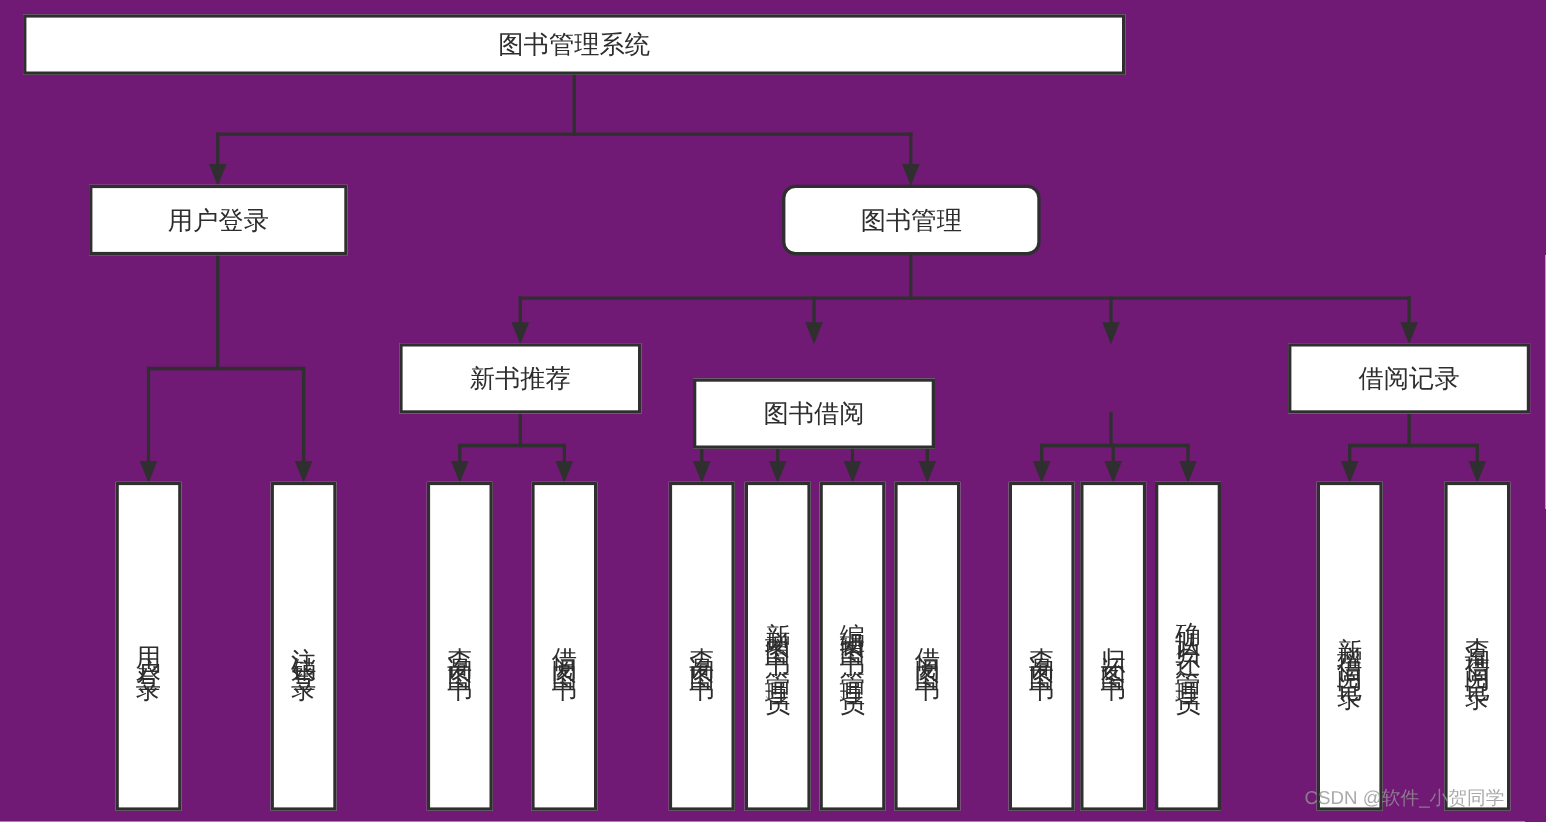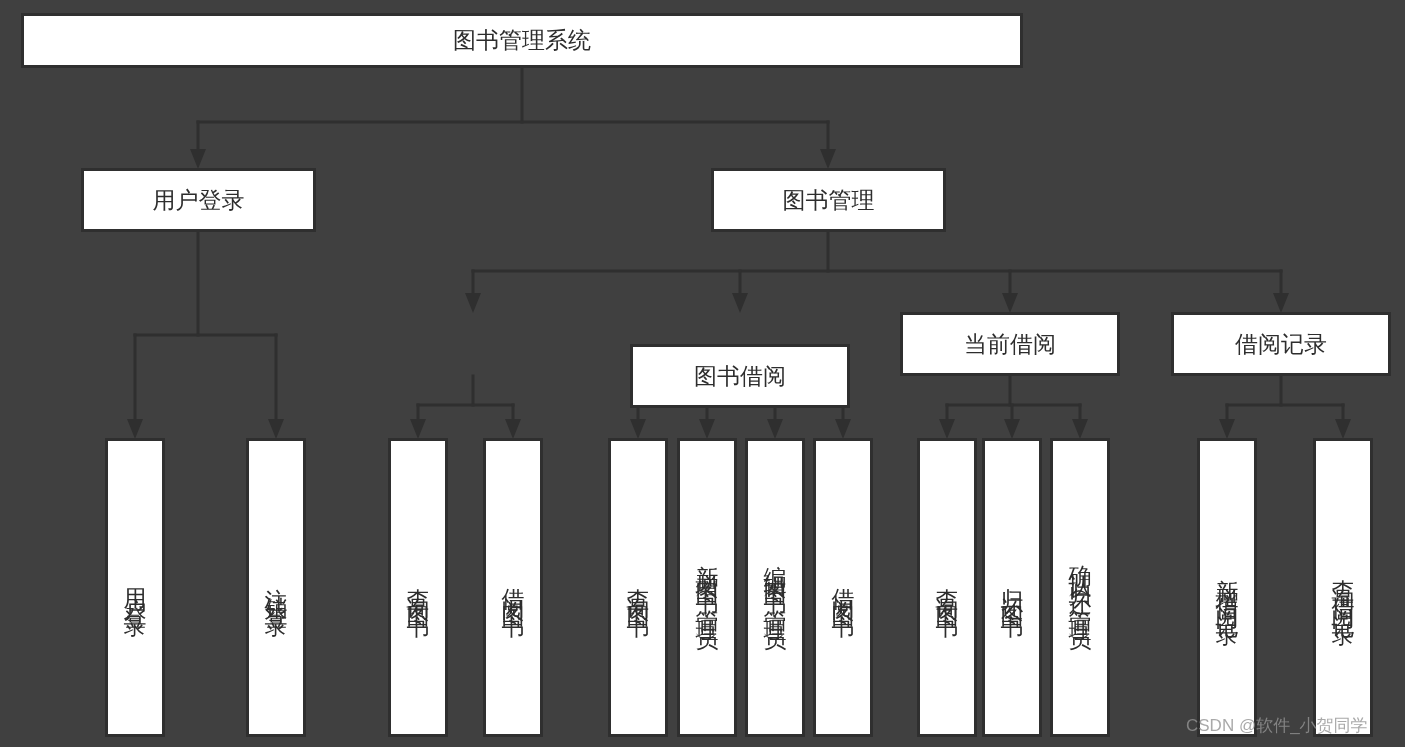--- a/index.html
+++ b/index.html
@@ -1,20 +1,20 @@
 <!DOCTYPE html>
 <html><head>
 <meta charset="utf-8">
 <style>
   html, body { margin: 0; padding: 0; background: #ffffff; }
   .stage {
     position: relative;
     width: 1405px;
     height: 747px;
-    background: #404040;
+    background: #701a75;
     font-family: "Liberation Sans", "DejaVu Sans", sans-serif;
     overflow: hidden;
   }
   .connectors {
     position: absolute;
     left: 0; top: 0;
     width: 1405px; height: 747px;
     z-index: 1;
   }
   .node {
@@ -125,29 +125,29 @@
     </g>
   </svg>
 
   <div class="node" style="left:21px; top:13px; width:1002px; height:55px;">
     <span class="label">图书管理系统</span>
   </div>
 
   <div class="node" style="left:81px; top:168px; width:235px; height:64px;">
     <span class="label">用户登录</span>
   </div>
-  <div class="node" style="left:711px; top:168px; width:235px; height:64px;">
+  <div class="node" style="left:711px; top:168px; width:235px; height:64px;border-radius:12px;">
     <span class="label">图书管理</span>
   </div>
 
+  <div class="node" style="left:363px; top:312px; width:220px; height:64px;">
+    <span class="label">新书推荐</span>
+  </div>
   <div class="node" style="left:630px; top:312px; width:220px; height:64px;margin-top:32px;">
     <span class="label">图书借阅</span>
-  </div>
-  <div class="node" style="left:900px; top:312px; width:220px; height:64px;">
-    <span class="label">当前借阅</span>
   </div>
   <div class="node" style="left:1171px; top:312px; width:220px; height:64px;">
     <span class="label">借阅记录</span>
   </div>
 
   <div class="node vnode" style="left:105px; top:438px; width:60px; height:299px;">
     <span class="label">用户登录</span>
   </div>
   <div class="node vnode" style="left:246px; top:438px; width:60px; height:299px;">
     <span class="label">注销登录</span>

